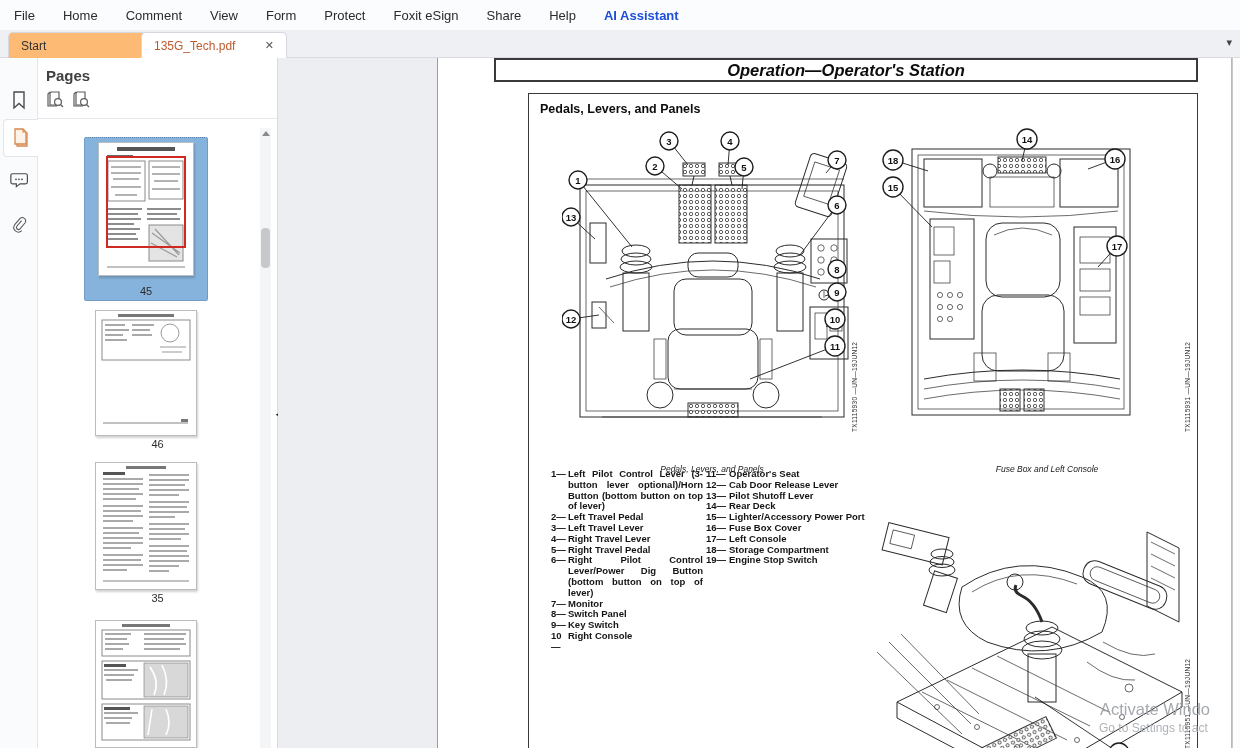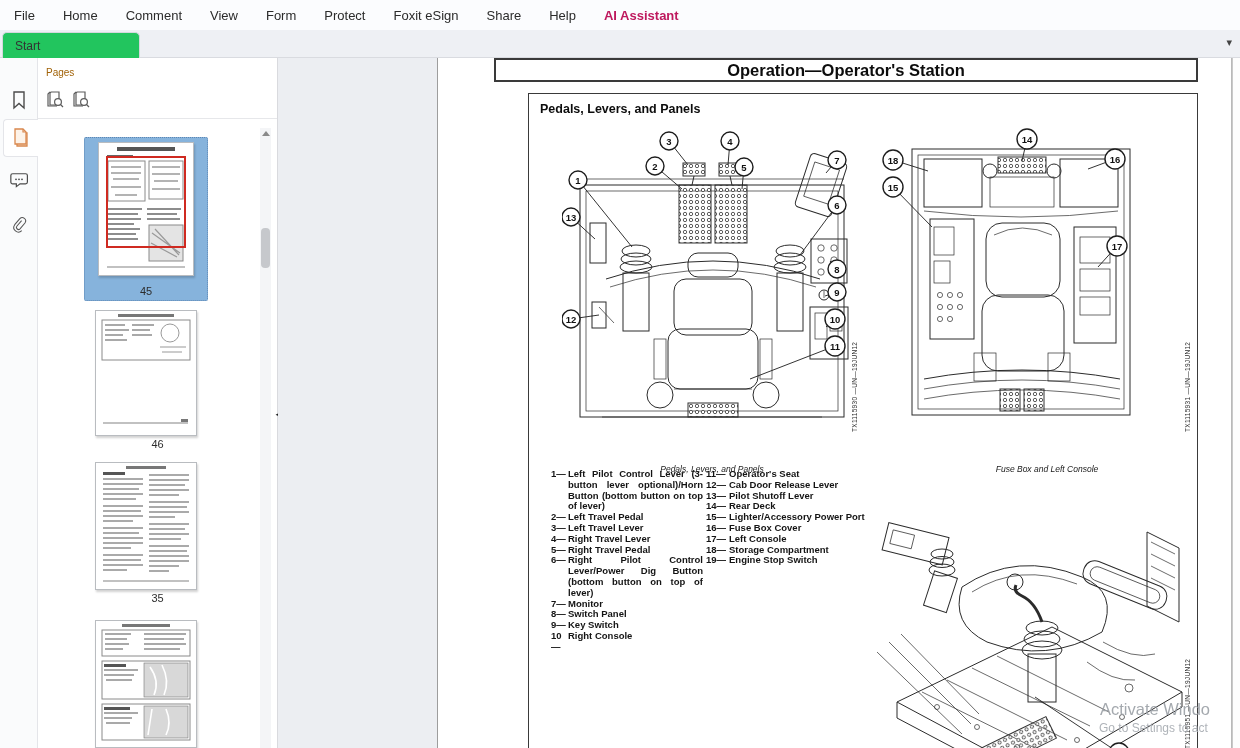--- a/index.html
+++ b/index.html
@@ -5,49 +5,49 @@
   * { margin:0; padding:0; box-sizing:border-box; }
   html,body { width:1240px; height:748px; overflow:hidden; background:#fff;
               font-family:"Liberation Sans", sans-serif; }
   #app { position:relative; width:1240px; height:748px; background:#fff; overflow:hidden; }
 
   
   .menubar { position:absolute; left:0; top:0; width:1240px; height:30px;
              background:#fbfcfe; display:flex; align-items:center; gap:28px;
              padding-left:14px; font-size:13px; color:#2b2b2b; }
   .mi { cursor:default; white-space:nowrap; }
-  .mi-ai { color:#be185d; font-weight:bold; }
+  .mi-ai { color:#1d4ed8; font-weight:bold; }
 
   
   .tabbar { position:absolute; left:0; top:30px; width:1240px; height:28px;
             background:#eef0f4; border-bottom:1px solid #d9dbe0; }
   .tab { position:absolute; top:2px; height:26px; border:1px solid #d5d8de;
          border-bottom:none; border-radius:5px 5px 0 0; font-size:12px;
          display:flex; align-items:center; padding:0 12px; }
-  .tab-start { left:2px; width:138px; background:#22c55e; color:#333; }
+  .tab-start { left:8px; width:138px; background:#fdba74; color:#333; }
   .tab-doc { left:141px; width:146px; background:#fff; color:#c05a2e; }
   .tab-doc .close { margin-left:auto; color:#555; font-size:11px; cursor:pointer; }
   .tab-caret { position:absolute; right:8px; top:6px; font-size:11px; color:#444; }
 
   
   .main { position:absolute; left:0; top:58px; width:1240px; height:690px; }
 
   
   .iconstrip { position:absolute; left:0; top:0; width:38px; height:690px;
                background:#fafbfc; border-right:1px solid #e4e5e9; }
   .istk { position:absolute; left:5px; width:28px; height:28px; display:flex;
           align-items:center; justify-content:center; }
   .istk.active { left:3px; width:35px; height:38px; background:#fff;
                  border:1px solid #e4e5e9; border-right:none; border-radius:4px 0 0 4px; }
   .istk svg { display:block; }
 
   
   .panel { position:absolute; left:38px; top:0; width:240px; height:690px;
            background:#fff; border-right:1px solid #d9dade; }
-  .panel-title { position:absolute; left:8px; top:9px; font-size:10px; color:#a16207; }
+  .panel-title { position:absolute; left:8px; top:9px; font-size:15px; color:#404040;font-weight:bold; }
   .panel-tools { position:absolute; left:8px; top:32px; display:flex; gap:7px; }
   .panel-div { position:absolute; left:0; top:60px; width:100%; border-bottom:1px solid #e6e7ea; }
 
   .thumbwrap-sel { position:absolute; left:46px; top:79px; width:124px; height:164px;
                    background:#86b3dc; border:1px dotted #5d87b4; border-radius:2px; }
   .minipage { position:absolute; background:#fff; border:1px solid #b9bcc0;
               box-shadow:1px 2px 2px rgba(0,0,0,.18); }
   .minipage svg { display:block; }
   .thumb-label { position:absolute; width:100%; text-align:center; font-size:11px; color:#2c2c2c; }
   .redrect { position:absolute; border:2px solid #cf2a21; }
@@ -68,21 +68,21 @@
   .docpane { position:absolute; left:278px; top:0; width:962px; height:690px;
              background:#eceef2; overflow:hidden; }
   .docpage { position:absolute; left:159px; top:0; width:795px; height:690px;
              background:#fff; border-left:1px solid #9d9d9d; border-right:1px solid #b9b9b9;
              overflow:hidden; }
   .docscroll { position:absolute; right:0; top:0; width:8px; height:690px;
                background:#fdfdfd; border-left:1px solid #c9c9c9; }
 
   
   .titlebox { position:absolute; left:56px; top:0; width:704px; height:24px;
-              border:2px solid #3a3a3a; display:flex; align-items:center; justify-content:center; }
+              border:2px solid #3a3a3a; display:flex; align-items:center; justify-content:center;font-style:italic; }
   .titlebox span { font-size:16.5px; font-weight:bold; color:#0c0c0c; }
   .contentbox { position:absolute; left:90px; top:35px; width:670px; height:700px;
                 border:1.5px solid #3a3a3a; }
   .sechead { position:absolute; left:11px; top:8px; font-size:12.5px; font-weight:bold; color:#0c0c0c; }
   .fig { position:absolute; }
   .figcap { position:absolute; font-size:8.5px; font-style:italic; color:#1a1a1a;
             text-align:center; white-space:nowrap; }
   .imgid { position:absolute; font-size:6.5px; color:#2e2e2e; white-space:nowrap;
            writing-mode:vertical-rl; transform:rotate(180deg); letter-spacing:.3px; }
 
@@ -125,20 +125,24 @@
     <div class="mi">Protect</div>
     <div class="mi">Foxit eSign</div>
     <div class="mi">Share</div>
     <div class="mi">Help</div>
     <div class="mi mi-ai">AI Assistant</div>
   </div>
 
   <div class="tabbar">
     <div class="tab tab-start">
       <span>Start</span>
+    </div>
+    <div class="tab tab-doc">
+      <span>135G_Tech.pdf</span>
+      <span class="close">✕</span>
     </div>
     <span class="tab-caret">▾</span>
   </div>
 
   <div class="main">
 
     <div class="iconstrip">
       <div class="istk" style="top:28px">
         <svg width="18" height="20" viewBox="0 0 18 20">
           <path d="M4 2 h10 v16 l-5 -4.5 l-5 4.5 z" fill="none" stroke="#4b4b4b" stroke-width="1.4"></path>

